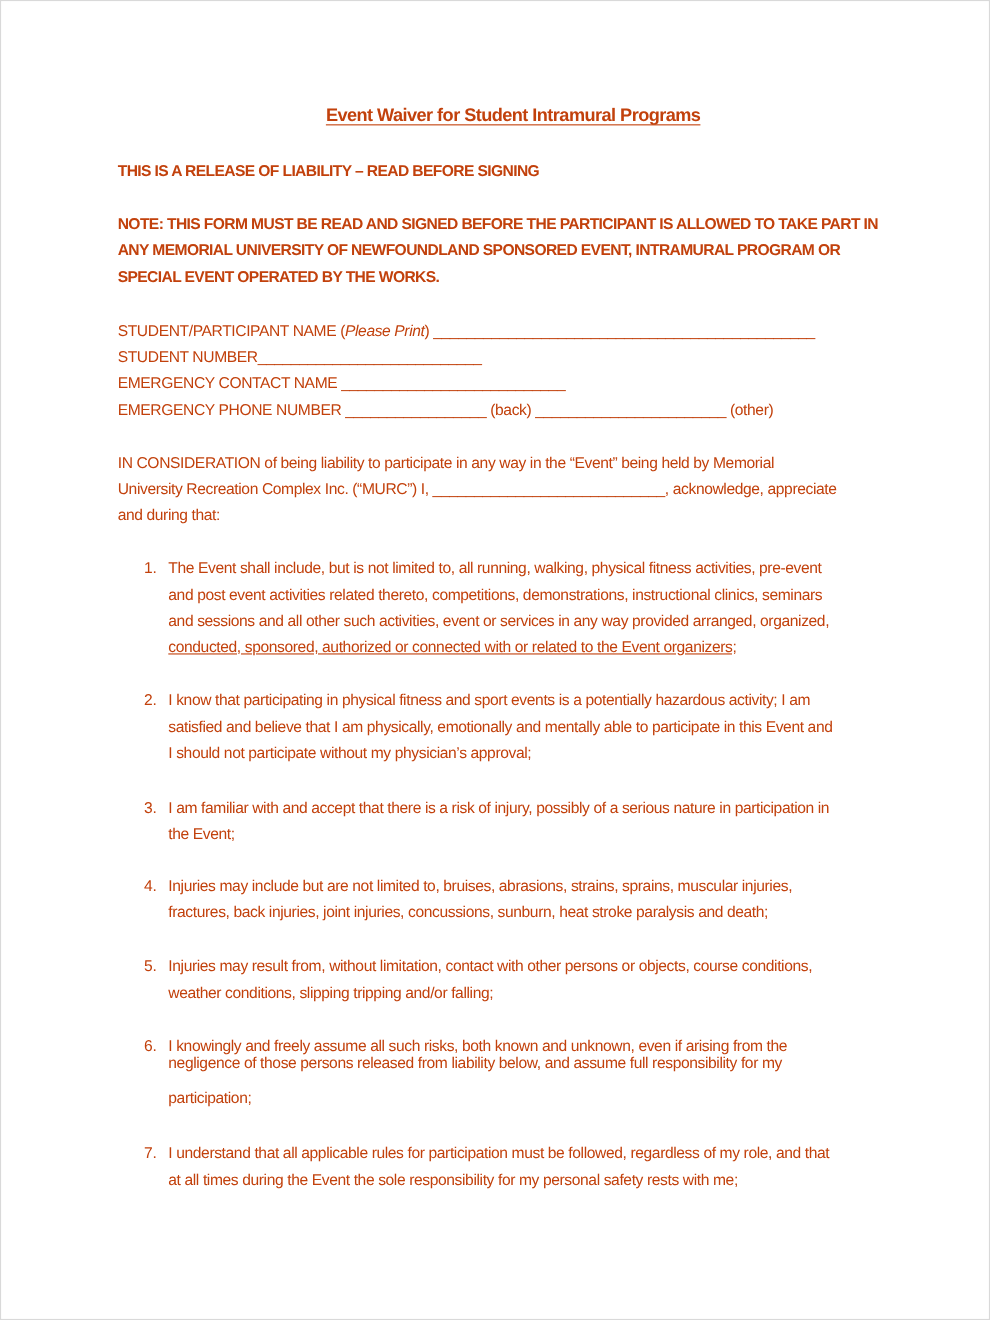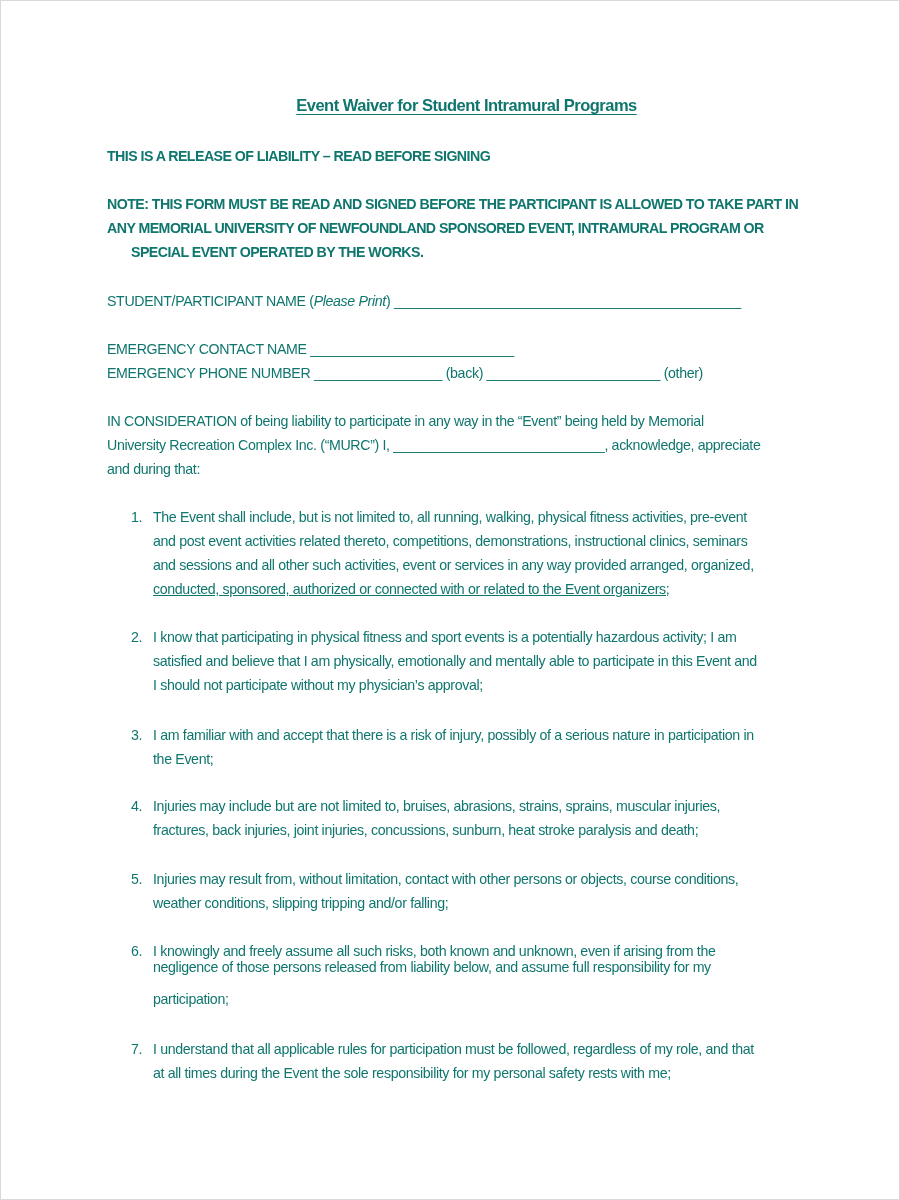--- a/index.html
+++ b/index.html
@@ -4,21 +4,21 @@
 <style>
   html, body { margin: 0; padding: 0; background: #ffffff; }
   body { width: 900px; height: 1200px; position: relative; overflow: hidden; }
   .page {
     position: absolute; left: 0; top: 0; width: 898px; height: 1198px;
     border: 1px solid #d9d9d9; background: #ffffff;
   }
   .doc {
     position: absolute; left: 0; top: 0; width: 900px; height: 1200px;
     font-family: "Liberation Sans Narrow", "Liberation Sans", sans-serif;
-    color: #0f766e;
+    color: #c2410c;
   }
   .line { position: absolute; white-space: nowrap; font-size: 14.2px; letter-spacing: -0.35px; line-height: 18px; }
   .title {
     position: absolute; top: 96px; left: 0; width: 933px; text-align: center;
     font-size: 16.5px; font-weight: bold; letter-spacing: -0.5px;
   }
   .title span { text-decoration: underline; text-underline-offset: 3px; }
   .bold { font-weight: bold; letter-spacing: -0.55px; }
   .item-num { position: absolute; left: 131px; }
   .it { font-style: italic; }
@@ -29,27 +29,30 @@
 <div class="page"></div>
 
 <div class="doc">
 
   <div class="title"><span>Event Waiver for Student Intramural Programs</span></div>
 
   <div class="line bold" style="top:147px;left:107px;">THIS IS A RELEASE OF LIABILITY – READ BEFORE SIGNING</div>
 
   <div class="line bold" style="top:195px;left:107px;">NOTE: THIS FORM MUST BE READ AND SIGNED BEFORE THE PARTICIPANT IS ALLOWED TO TAKE PART IN</div>
   <div class="line bold" style="top:219px;left:107px;">ANY MEMORIAL UNIVERSITY OF NEWFOUNDLAND SPONSORED EVENT, INTRAMURAL PROGRAM OR</div>
-  <div class="line bold" style="top:243px;left:107px;margin-left:24px;">SPECIAL EVENT OPERATED BY THE WORKS.</div>
+  <div class="line bold" style="top:243px;left:107px;">SPECIAL EVENT OPERATED BY THE WORKS.</div>
 
   <div class="line" style="top:292px;left:107px;">
     <span>STUDENT/PARTICIPANT NAME (</span><span class="it">Please Print</span><span>)</span>
     <span>______________________________________________</span>
   </div>
 
+  <div class="line" style="top:316px;left:107px;">
+    <span>STUDENT NUMBER</span><span>___________________________</span>
+  </div>
 
   <div class="line" style="top:340px;left:107px;">
     <span>EMERGENCY CONTACT NAME</span>
     <span>___________________________</span>
   </div>
 
   <div class="line" style="top:364px;left:107px;">
     <span>EMERGENCY PHONE NUMBER</span>
     <span>_________________</span>
     <span>(back)</span>

